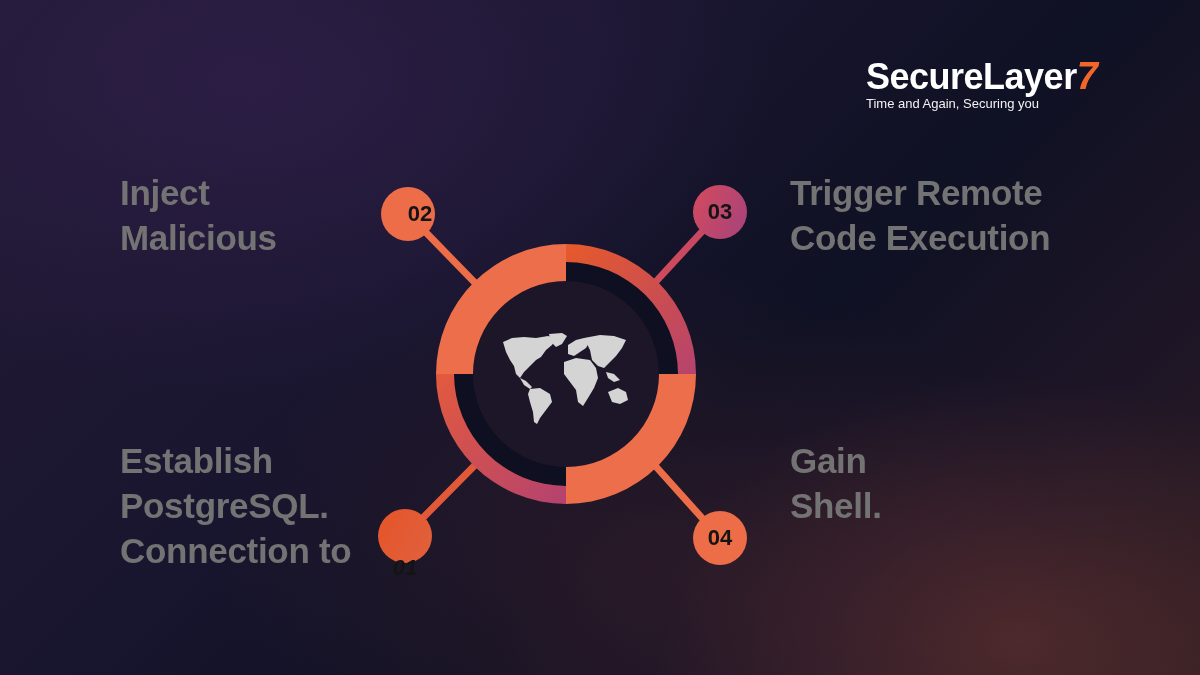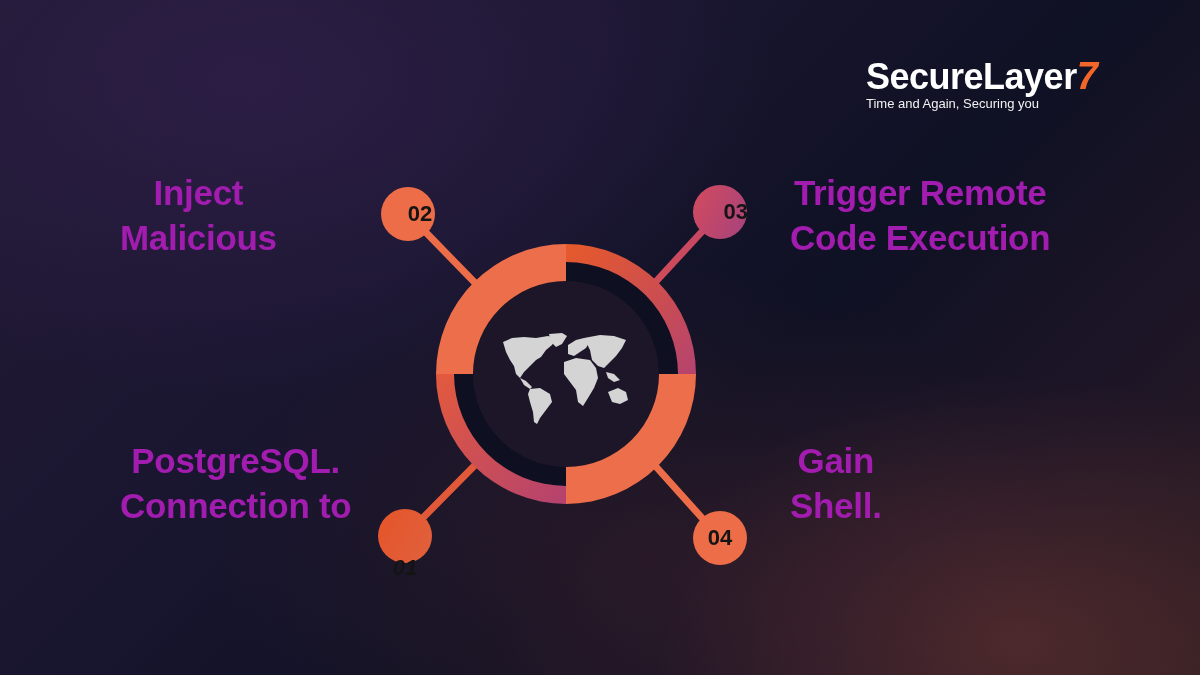--- a/index.html
+++ b/index.html
@@ -13,21 +13,21 @@
       linear-gradient(135deg, #231a36 0%, #1a1630 35%, #0f1124 60%, #1d1526 80%, #2c1c22 100%);
     color: #ffffff;
   }
   .logo { position: absolute; left: 866px; top: 57px; width: 260px; }
   .logo-main { font-size: 36px; font-weight: bold; letter-spacing: -0.5px; line-height: 38px; color: #fff; white-space: nowrap; }
   .logo-seven { color: #f2662a; font-style: italic; font-size: 38px; }
   .logo-tag { font-size: 13px; color: #f2f2f2; margin-top: 0px; white-space: nowrap; }
 
   .step-text {
     position: absolute; font-size: 35px; font-weight: bold; line-height: 45px;
-    color: #a21caf; white-space: nowrap; letter-spacing: -0.3px; text-align: center;
+    color: #737373; white-space: nowrap; letter-spacing: -0.3px;
   }
   .diagram { position: absolute; left: 0; top: 0; width: 1200px; height: 675px; }
   .badge-label {
     position: absolute; width: 56px; height: 56px; line-height: 56px; text-align: center;
     font-size: 22px; font-weight: bold; color: #141414;
   }
 </style>
 </head>
 <body>
 
@@ -97,35 +97,36 @@
     <path d="M608 392 L618 388 L626 392 L628 400 L620 404 L612 402 Z"></path>
   </g>
 
   <circle cx="408" cy="214" r="27" fill="#ed6d48"></circle>
   <circle cx="720" cy="212" r="27" fill="url(#gB3)"></circle>
   <circle cx="405" cy="536" r="27" fill="url(#gB1)"></circle>
   <circle cx="720" cy="538" r="27" fill="#ed6d48"></circle>
 </svg>
 
 <div class="badge-label" style="left:392px; top:186px;">02</div>
-<div class="badge-label" style="left:692px; top:184px;text-align:right;">03</div>
+<div class="badge-label" style="left:692px; top:184px;">03</div>
 <div class="badge-label" style="left:377px; top:540px;font-style:italic;">01</div>
 <div class="badge-label" style="left:692px; top:510px;">04</div>
 
 <div class="step-text" style="left:120px; top:170px;">
   <div>Inject</div>
   <div>Malicious</div>
 </div>
 
 <div class="step-text" style="left:790px; top:170px;">
   <div>Trigger Remote</div>
   <div>Code Execution</div>
 </div>
 
 <div class="step-text" style="left:120px; top:438px;">
+  <div>Establish</div>
   <div>PostgreSQL.</div>
   <div>Connection to</div>
 </div>
 
 <div class="step-text" style="left:790px; top:438px;">
   <div>Gain</div>
   <div>Shell.</div>
 </div>
 
 </body></html>

